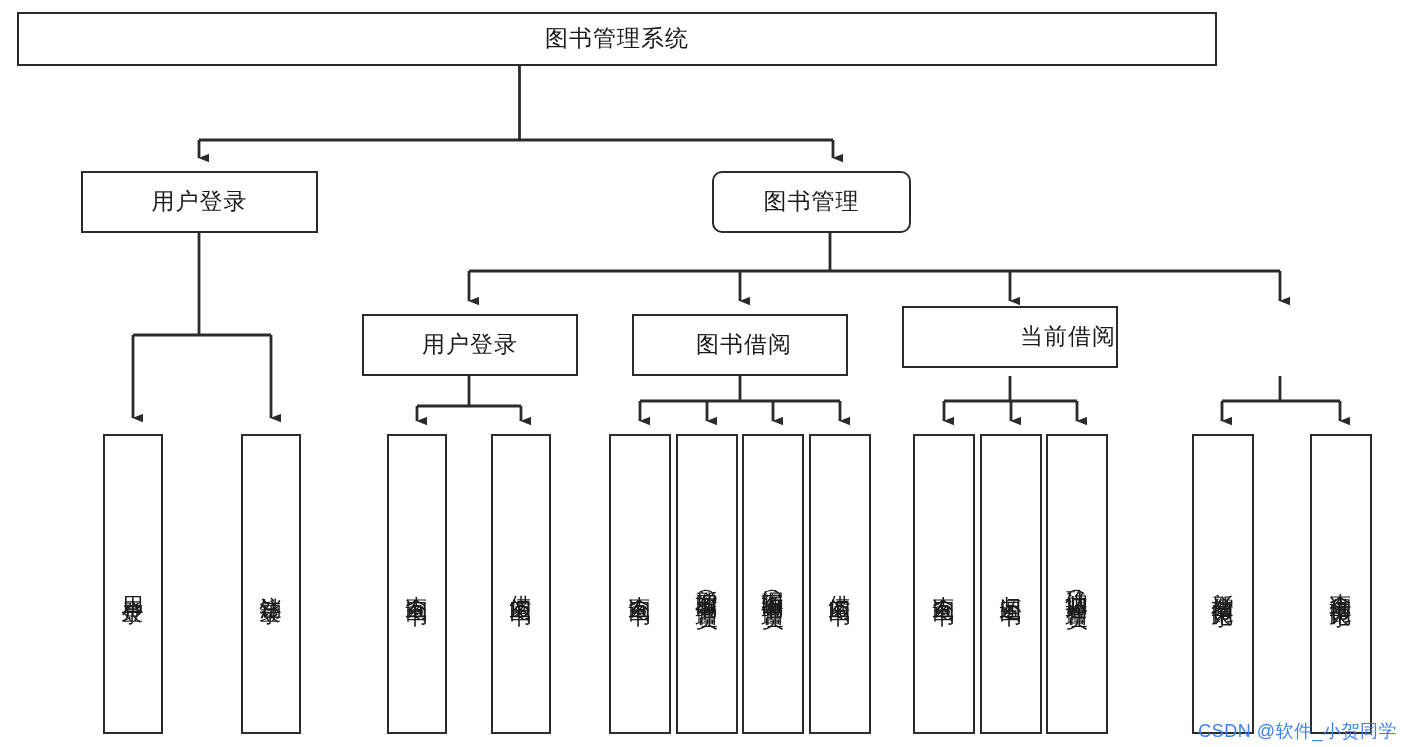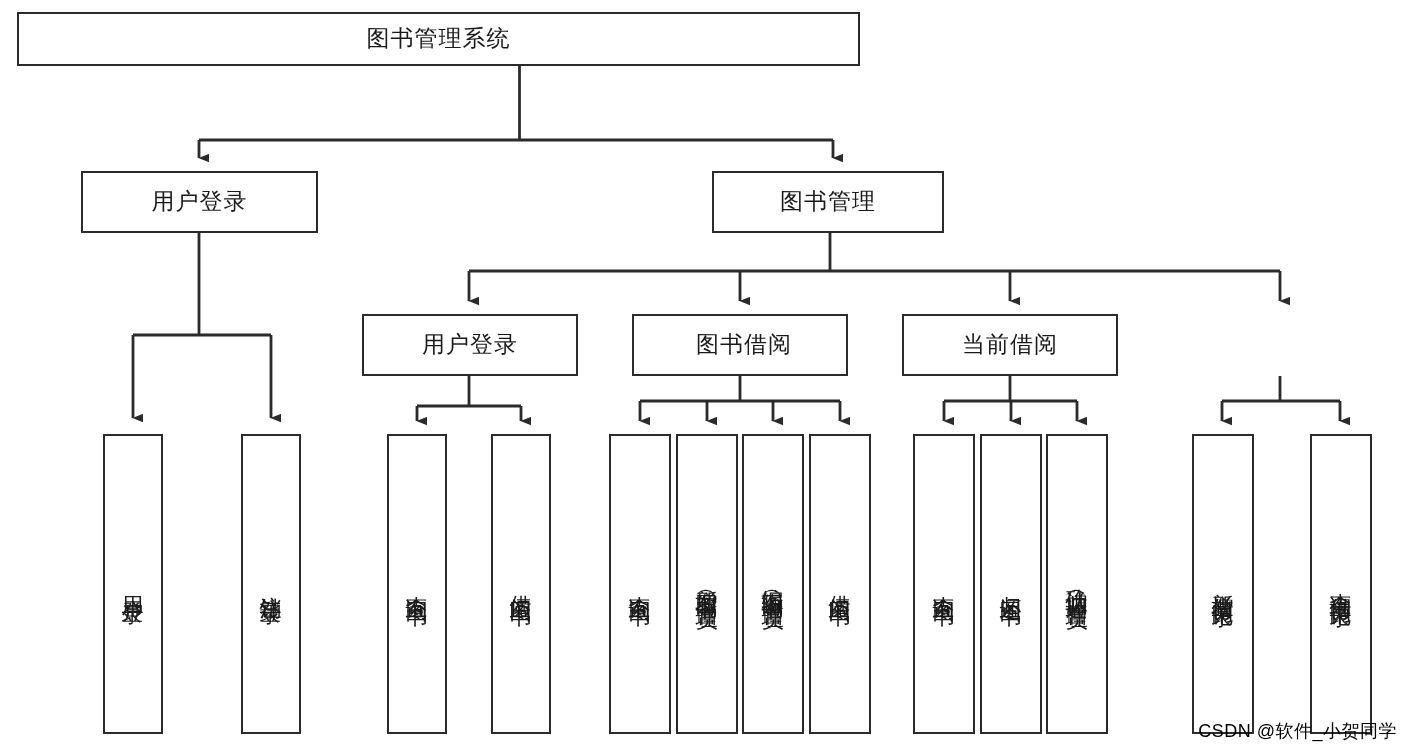--- a/index.html
+++ b/index.html
@@ -48,21 +48,21 @@
     letter-spacing: 3px;
     line-height: 1.05;
     white-space: nowrap;
     text-align: center;
   }
   .watermark {
     position: absolute;
     right: 8px;
     bottom: 4px;
     font-size: 18px;
-    color: #000000;
+    color: #3b82f6;
     letter-spacing: 0.5px;
     white-space: nowrap;
     pointer-events: none;
   }
 </style>
 </head>
 <body>
 
 <div id="diagram-root">
 
@@ -109,38 +109,38 @@
       <path d="M1011,401 L1011,421" marker-end="url(#arrowhead)"></path>
       <path d="M1077,401 L1077,421" marker-end="url(#arrowhead)"></path>
 
       <path d="M1280,376 L1280,401"></path>
       <path d="M1222,401 L1340,401"></path>
       <path d="M1222,401 L1222,421" marker-end="url(#arrowhead)"></path>
       <path d="M1340,401 L1340,421" marker-end="url(#arrowhead)"></path>
     </g>
   </svg>
 
-  <div class="node-box horiz" style="left:17px; top:12px; width:843px; height:54px;">
+  <div class="node-box horiz" style="left:17px; top:12px; width:1200px; height:54px;">
     <span>图书管理系统</span>
   </div>
 
   <div class="node-box horiz" style="left:81px; top:171px; width:237px; height:62px;">
     <span>用户登录</span>
   </div>
-  <div class="node-box horiz" style="left:712px; top:171px; width:232px; height:62px;">
+  <div class="node-box horiz" style="left:712px; top:171px; width:199px; height:62px;border-radius:10px;">
     <span>图书管理</span>
   </div>
 
   <div class="node-box horiz" style="left:362px; top:314px; width:216px; height:62px;">
     <span>用户登录</span>
   </div>
   <div class="node-box horiz" style="left:632px; top:314px; width:216px; height:62px;padding-left:8px;">
     <span>图书借阅</span>
   </div>
-  <div class="node-box horiz" style="left:902px; top:314px; width:216px; height:62px;">
+  <div class="node-box horiz" style="left:902px; top:306px; width:216px; height:62px;justify-content:flex-end;">
     <span>当前借阅</span>
   </div>
 
   <div class="node-box vert" style="left:103px; top:434px; width:60px; height:300px;">
     <span class="vtext">用户登录</span>
   </div>
   <div class="node-box vert" style="left:241px; top:434px; width:60px; height:300px;">
     <span class="vtext">注销登录</span>
   </div>
 

